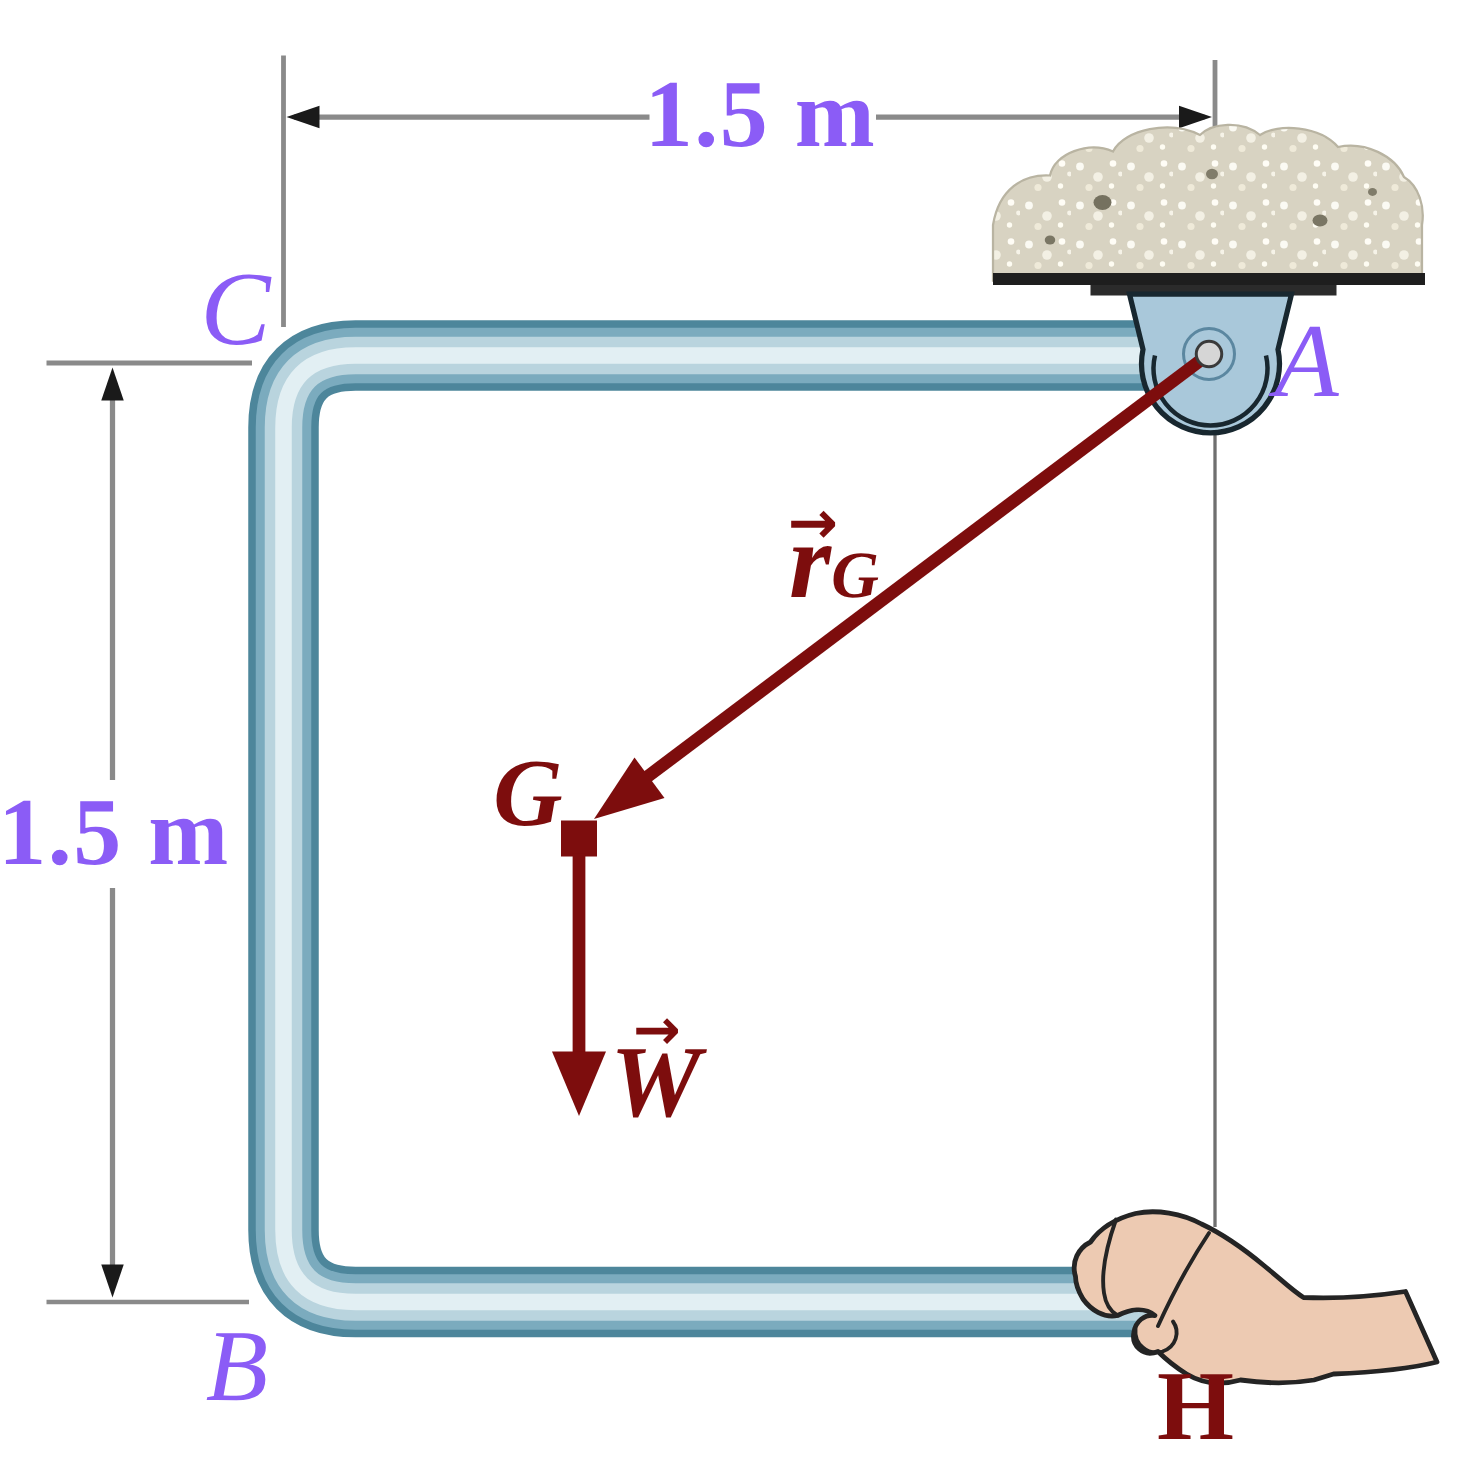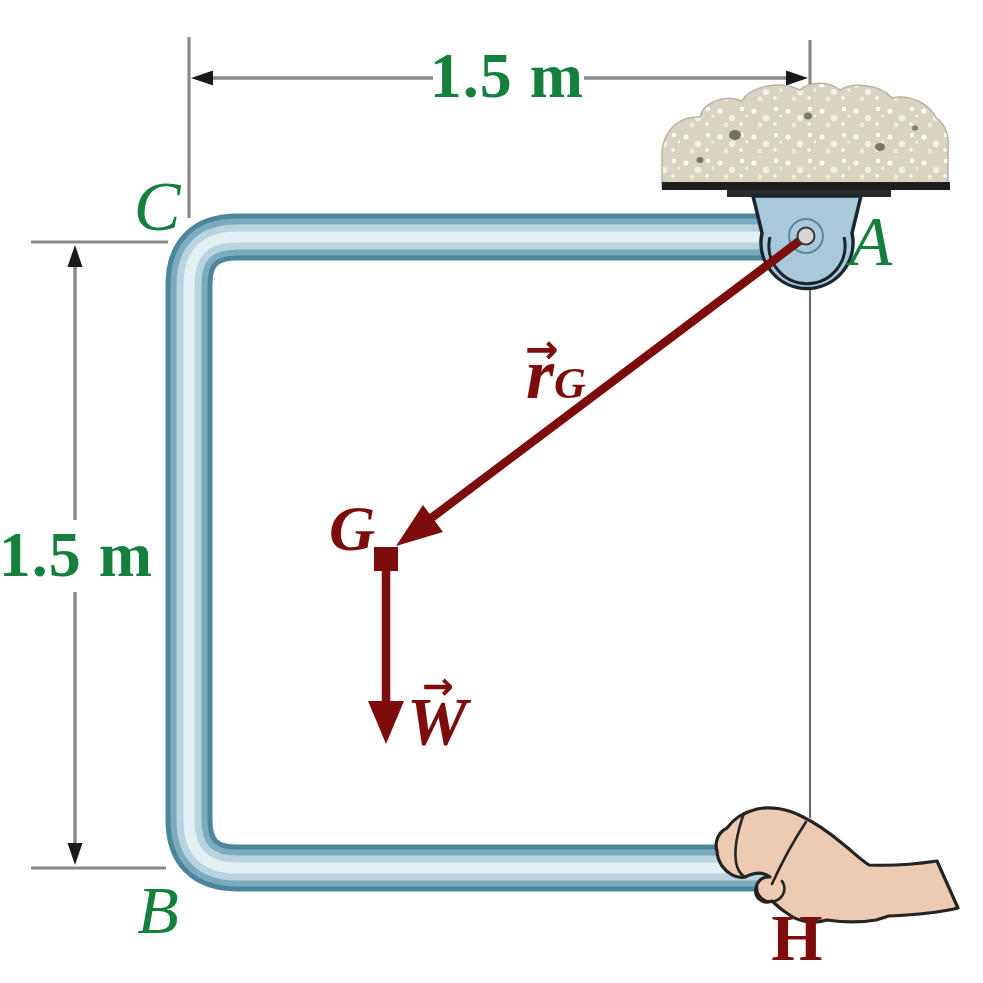--- a/index.html
+++ b/index.html
@@ -3,21 +3,21 @@
 <meta charset="utf-8">
 <style>
   html, body { margin:0; padding:0; background:#ffffff; }
   .stage {
     position:relative; width:983px; height:983px; background:#ffffff;
     font-family:"Liberation Serif", serif; overflow:hidden;
   }
   .stage svg { position:absolute; left:0; top:0; }
   .lbl {
     position:absolute; transform:translate(-50%,-50%);
-    line-height:1; white-space:nowrap; color:#15803d;
+    line-height:1; white-space:nowrap; color:#8b5cf6;
     font-family:"Liberation Serif", serif;
   }
   .it  { font-style:italic; }
   .bd  { font-weight:bold; }
   .red { color:#7d0d0d; }
   .dimtxt { font-size:64px; font-weight:600; letter-spacing:1px; }
   .pt  { font-size:70px; }
   .vec-arrow { font-family:"DejaVu Sans", sans-serif; font-weight:bold; }
 </style>
 </head>

